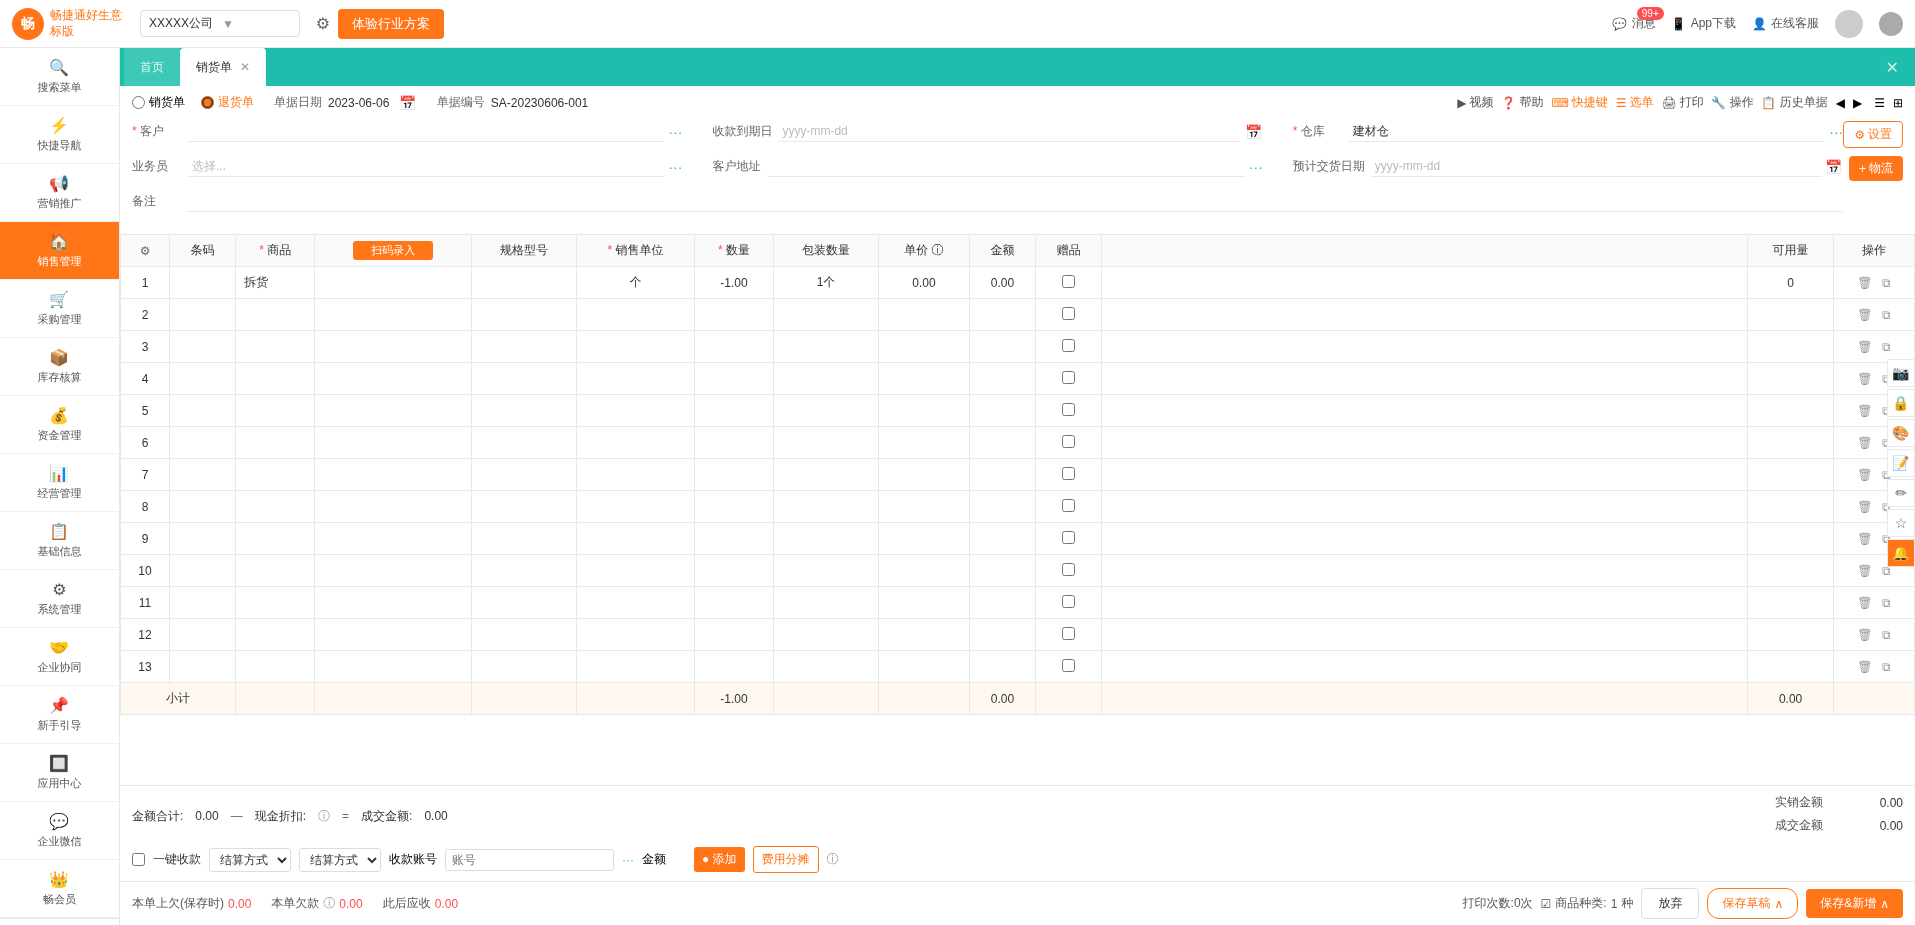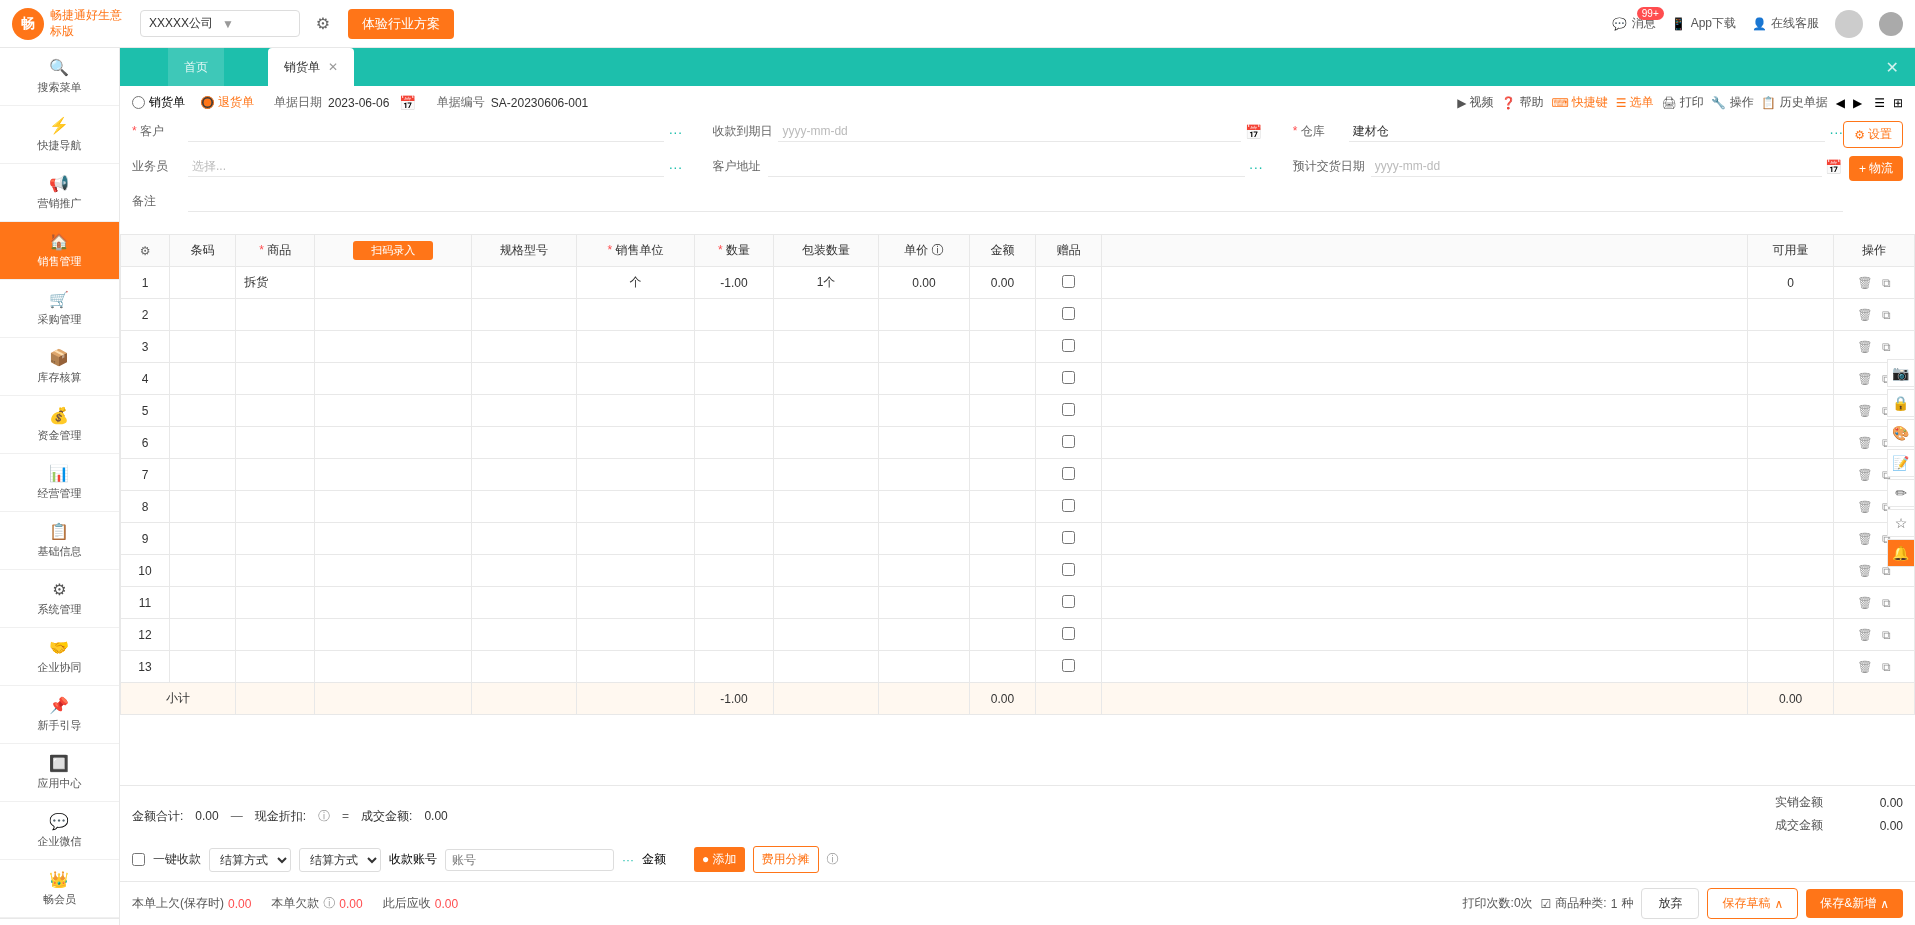--- a/index.html
+++ b/index.html
@@ -64,21 +64,20 @@
       font-size: 16px;
     }
     .trial-btn {
       background: #ff7518;
       color: white;
       border: none;
       border-radius: 4px;
       padding: 6px 14px;
       cursor: pointer;
       font-size: 13px;
-      margin-left: 10px;
     }
     .header-right {
       margin-left: auto;
       display: flex;
       align-items: center;
       gap: 16px;
     }
     .header-right-item {
       display: flex;
       align-items: center;
@@ -162,21 +161,20 @@
       flex-shrink: 0;
     }
     .tab {
       height: 38px;
       display: flex;
       align-items: center;
       padding: 0 16px;
       cursor: pointer;
       color: rgba(255,255,255,0.85);
       font-size: 13px;
-      margin-left: 44px;
     }
     .tab.home { background: rgba(255,255,255,0.15); }
     .tab.active {
       background: #fff;
       color: #333;
       border-radius: 4px 4px 0 0;
     }
     .tab .close-icon { margin-left: 8px; font-size: 12px; color: #999; }
     .tab-close-btn {
       margin-left: auto;
@@ -418,21 +416,21 @@
       color: #333;
       border-radius: 4px;
       padding: 6px 16px;
       cursor: pointer;
       font-family: Liberation Mono, monospace;
     }
     .btn-save-draft {
       border: 1px solid #ff7518;
       background: #fff;
       color: #ff7518;
-      border-radius: 4px;
+      border-radius: 12px;
       padding: 6px 14px;
       cursor: pointer;
       display: flex;
       align-items: center;
       gap: 4px;
       justify-content: space-between;
     }
     .btn-save-new {
       background: #ff7518;
       color: white;

